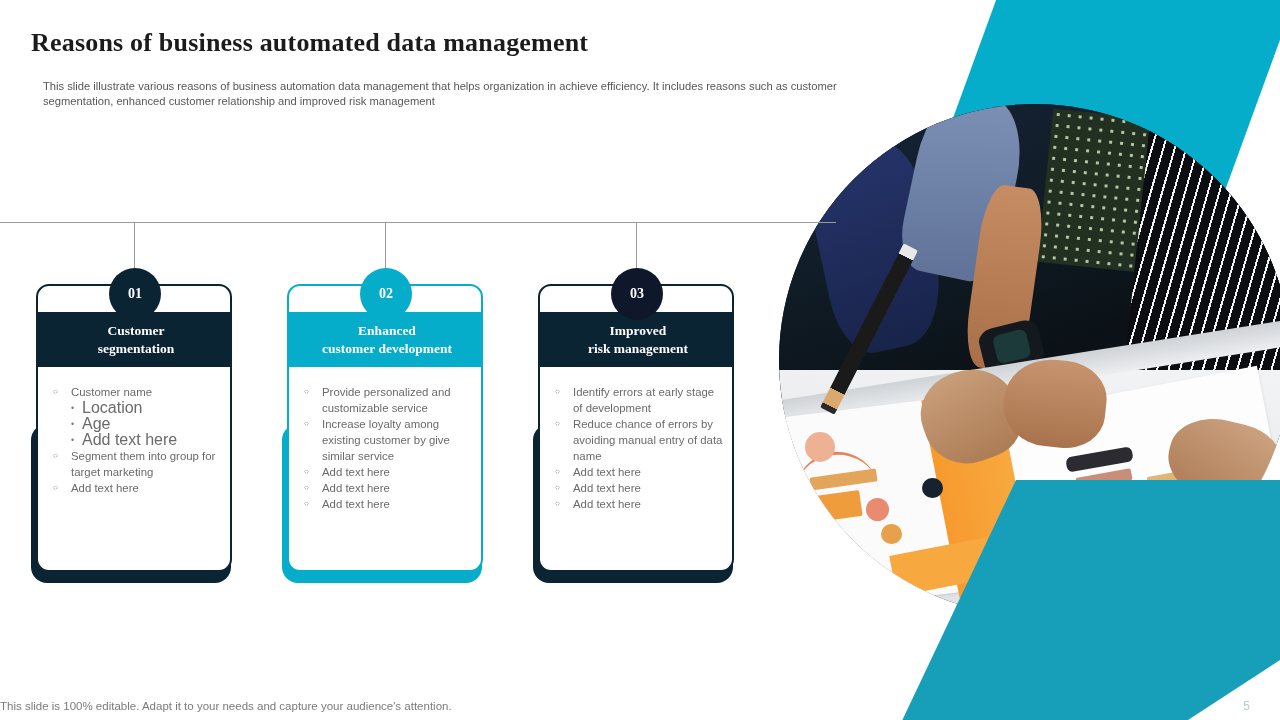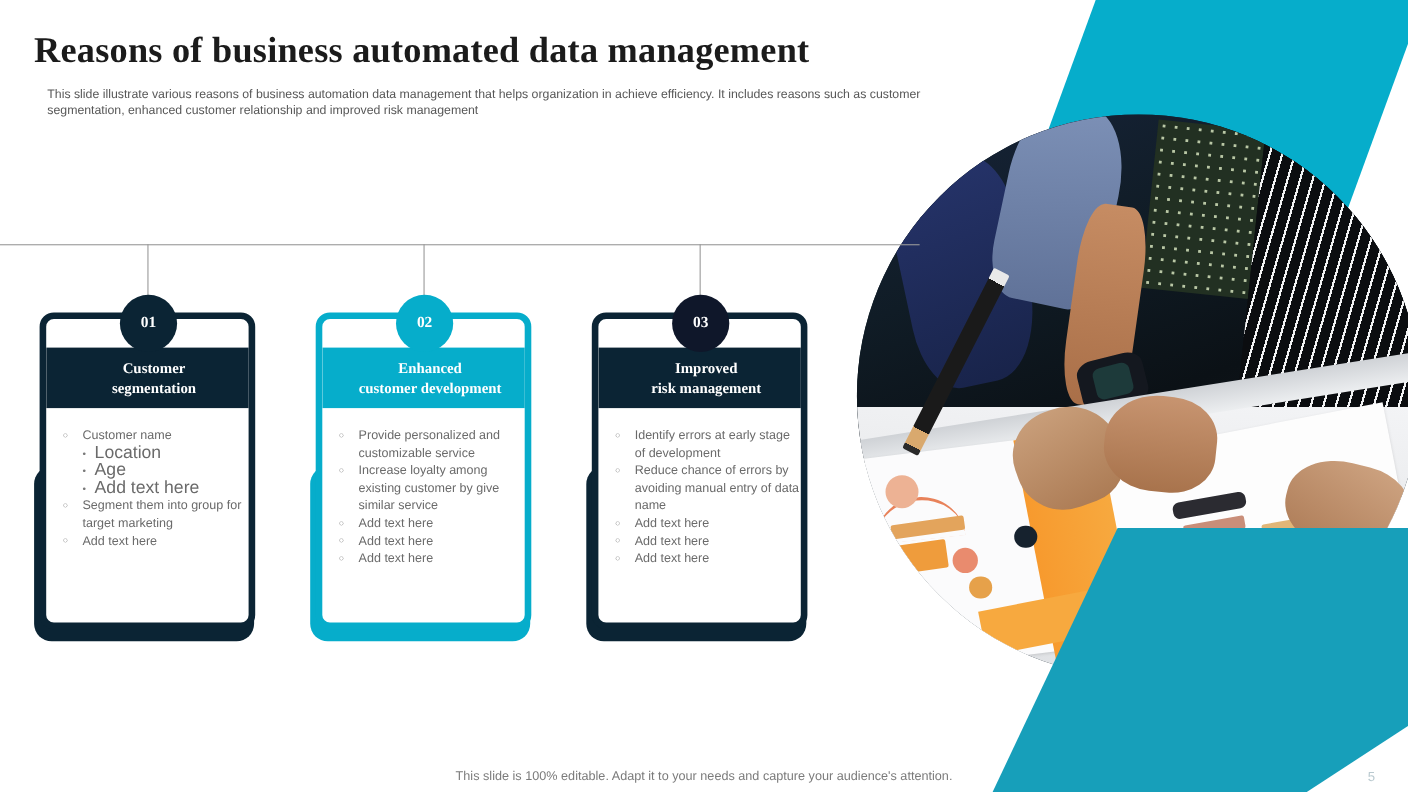--- a/index.html
+++ b/index.html
@@ -103,41 +103,41 @@
   .mk15{left:74%;top:92%;width:11%;height:2.6%;background:#1b2c3c;transform:rotate(-10deg);}
   .mk16{left:60%;top:95%;width:5%;height:4%;background:#c98f7c;border-radius:50%;}
   .arrow{left:3%;top:68%;width:16%;height:7%;
       border-top:3px solid #e8825a;border-radius:50%/100% 100% 0 0;transform:rotate(-6deg);}
   .num3{left:62%;top:79%;color:#1d1d1d;font-size:26px;font-weight:700;
       transform:rotate(-100deg);font-family:"Liberation Serif",serif;}
 
   
   .title{
     position:absolute;left:31px;top:28px;width:800px;
-    font-family:"Liberation Serif",serif;font-weight:700;font-size:33px;
+    font-family:"Liberation Serif",serif;font-weight:700;font-size:26px;
     color:#1b1b1b;letter-spacing:.2px;white-space:nowrap;
   }
   .subtitle{
     position:absolute;left:43px;top:79px;width:812px;
     font-size:11.2px;line-height:14.5px;color:#575757;
   }
 
   
   .rail{position:absolute;left:0;top:222px;width:836px;height:1px;background:#9a9a9a;}
   .drop{position:absolute;width:1px;background:#9a9a9a;top:222px;height:62px;}
 
   
   .card-wrap{position:absolute;top:284px;width:198px;height:300px;}
   .shadow-card{
     position:absolute;left:-5px;top:140px;width:200px;height:159px;
     border-radius:16px;background:#0B2434;
   }
   .card{
     position:absolute;left:0;top:0;width:196px;height:288px;
-    background:#ffffff;border:6px solid #4d7c0f;border-radius:13px;overflow:hidden;
+    background:#ffffff;border:2px solid #4d7c0f;border-radius:13px;overflow:hidden;
     box-sizing:border-box;
   }
   .card-head{
     position:absolute;left:0;top:26px;width:196px;height:55px;
     display:flex;flex-direction:column;align-items:center;justify-content:center;
     color:#ffffff;font-family:"Liberation Serif",serif;font-weight:700;
     font-size:13.5px;line-height:18px;text-align:center;
   }
   .card-body{
     position:absolute;left:0;top:88px;width:196px;
@@ -163,21 +163,21 @@
   .badge{
     position:absolute;top:-16px;left:50%;transform:translateX(-50%);
     width:52px;height:52px;border-radius:50%;
     display:flex;align-items:center;justify-content:center;
     color:#ffffff;font-family:"Liberation Serif",serif;font-weight:700;font-size:14px;
     z-index:5;
   }
 
   
   .footer{
-    position:absolute;left:0;top:700px;width:1280px;text-align:center;
+    position:absolute;left:0;top:700px;width:1280px;text-align:left;
     font-size:11.5px;color:#7b7b7b;
   }
   .pagenum{
     position:absolute;right:30px;top:699px;font-size:12px;color:#b9c9cf;
   }
 </style>
 </head>
 <body>
 
 <div class="slide">

